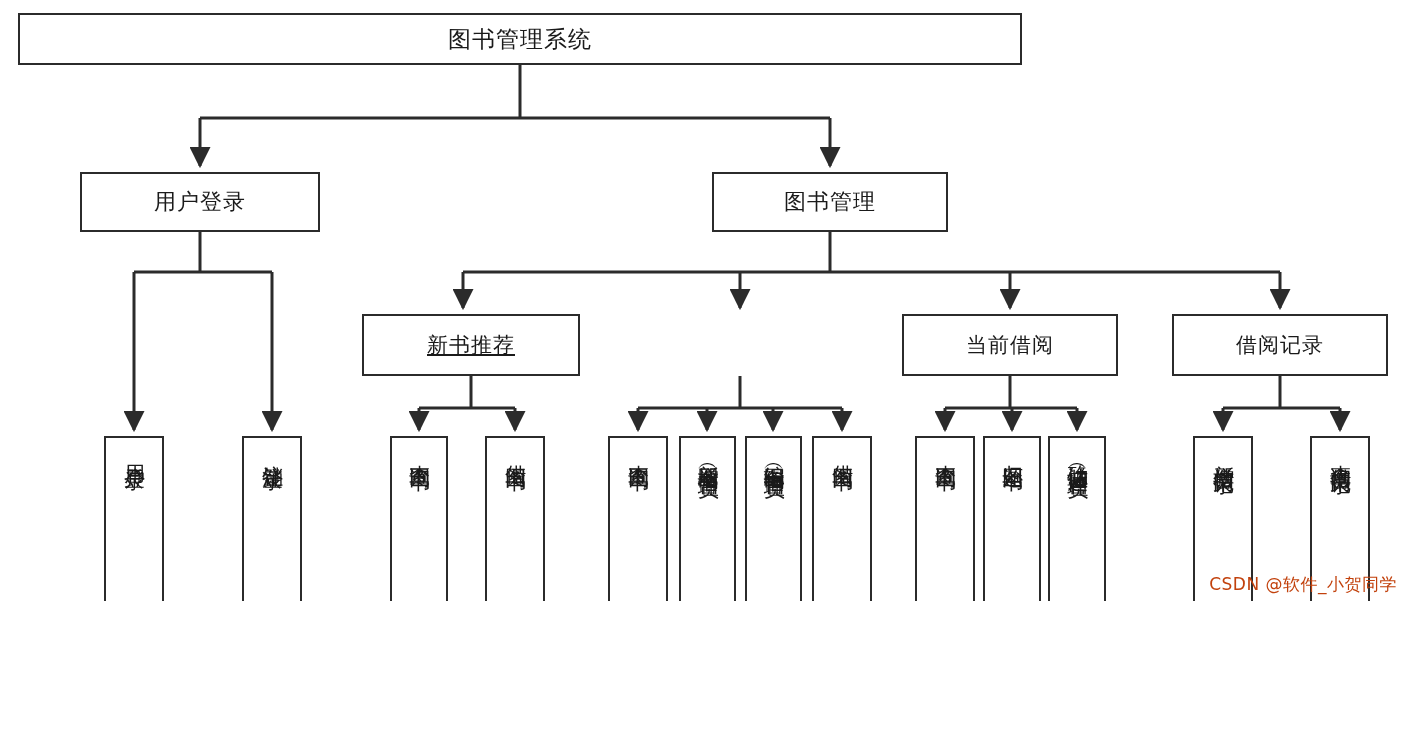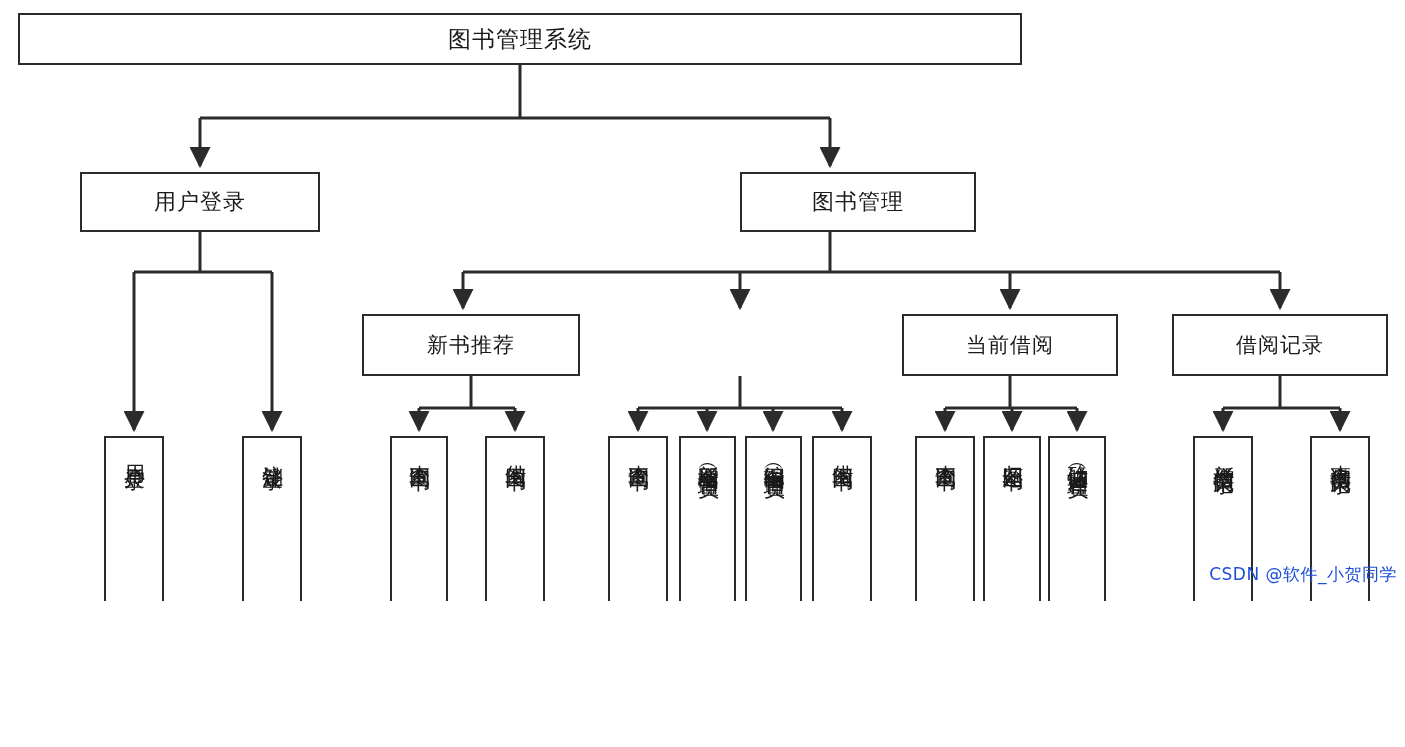--- a/index.html
+++ b/index.html
@@ -57,23 +57,23 @@
     letter-spacing: 2px;
     white-space: nowrap;
   }
   .htext {
     white-space: nowrap;
     letter-spacing: 1px;
   }
   #watermark {
     position: absolute;
     right: 8px;
-    bottom: 15px;
+    bottom: 5px;
     font-size: 17px;
-    color: #1d4ed8;
+    color: #c2410c;
     letter-spacing: 0.5px;
     white-space: nowrap;
   }
 </style>
 </head>
 <body>
 
 <div id="canvas">
 
   <svg id="wires" viewBox="0 0 1405 747" xmlns="http://www.w3.org/2000/svg">
@@ -126,25 +126,25 @@
     </g>
   </svg>
 
   <div class="node root" id="node-root" style="left: 18px; top: 13px; width: 1004px; height: 52px;">
     <span class="htext">图书管理系统</span>
   </div>
 
   <div class="node lvl1" id="node-l1-0" style="left: 80px; top: 172px; width: 240px; height: 60px;">
     <span class="htext">用户登录</span>
   </div>
-  <div class="node lvl1" id="node-l1-1" style="left: 712px; top: 172px; width: 236px; height: 60px; margin-left: 28px;">
+  <div class="node lvl1" id="node-l1-1" style="left: 712px; top: 172px; width: 236px; height: 60px;">
     <span class="htext">图书管理</span>
   </div>
 
-  <div class="node lvl2" id="node-l2-0" style="left: 362px; top: 314px; width: 218px; height: 62px;">
+  <div class="node lvl2" id="node-l2-0" style="left: 362px; top: 314px; width: 218px; height: 62px; text-decoration: underline;">
     <span class="htext">新书推荐</span>
   </div>
   <div class="node lvl2" id="node-l2-3" style="left: 1172px; top: 314px; width: 216px; height: 62px;">
     <span class="htext">借阅记录</span>
   </div>
   <div class="node lvl2" id="node-l2-2" style="left: 902px; top: 314px; width: 216px; height: 62px;">
     <span class="htext">当前借阅</span>
   </div>
 
   <div class="node leaf" id="node-leaf-0" style="left: 104px; top: 436px; width: 60px; height: 297px;">

